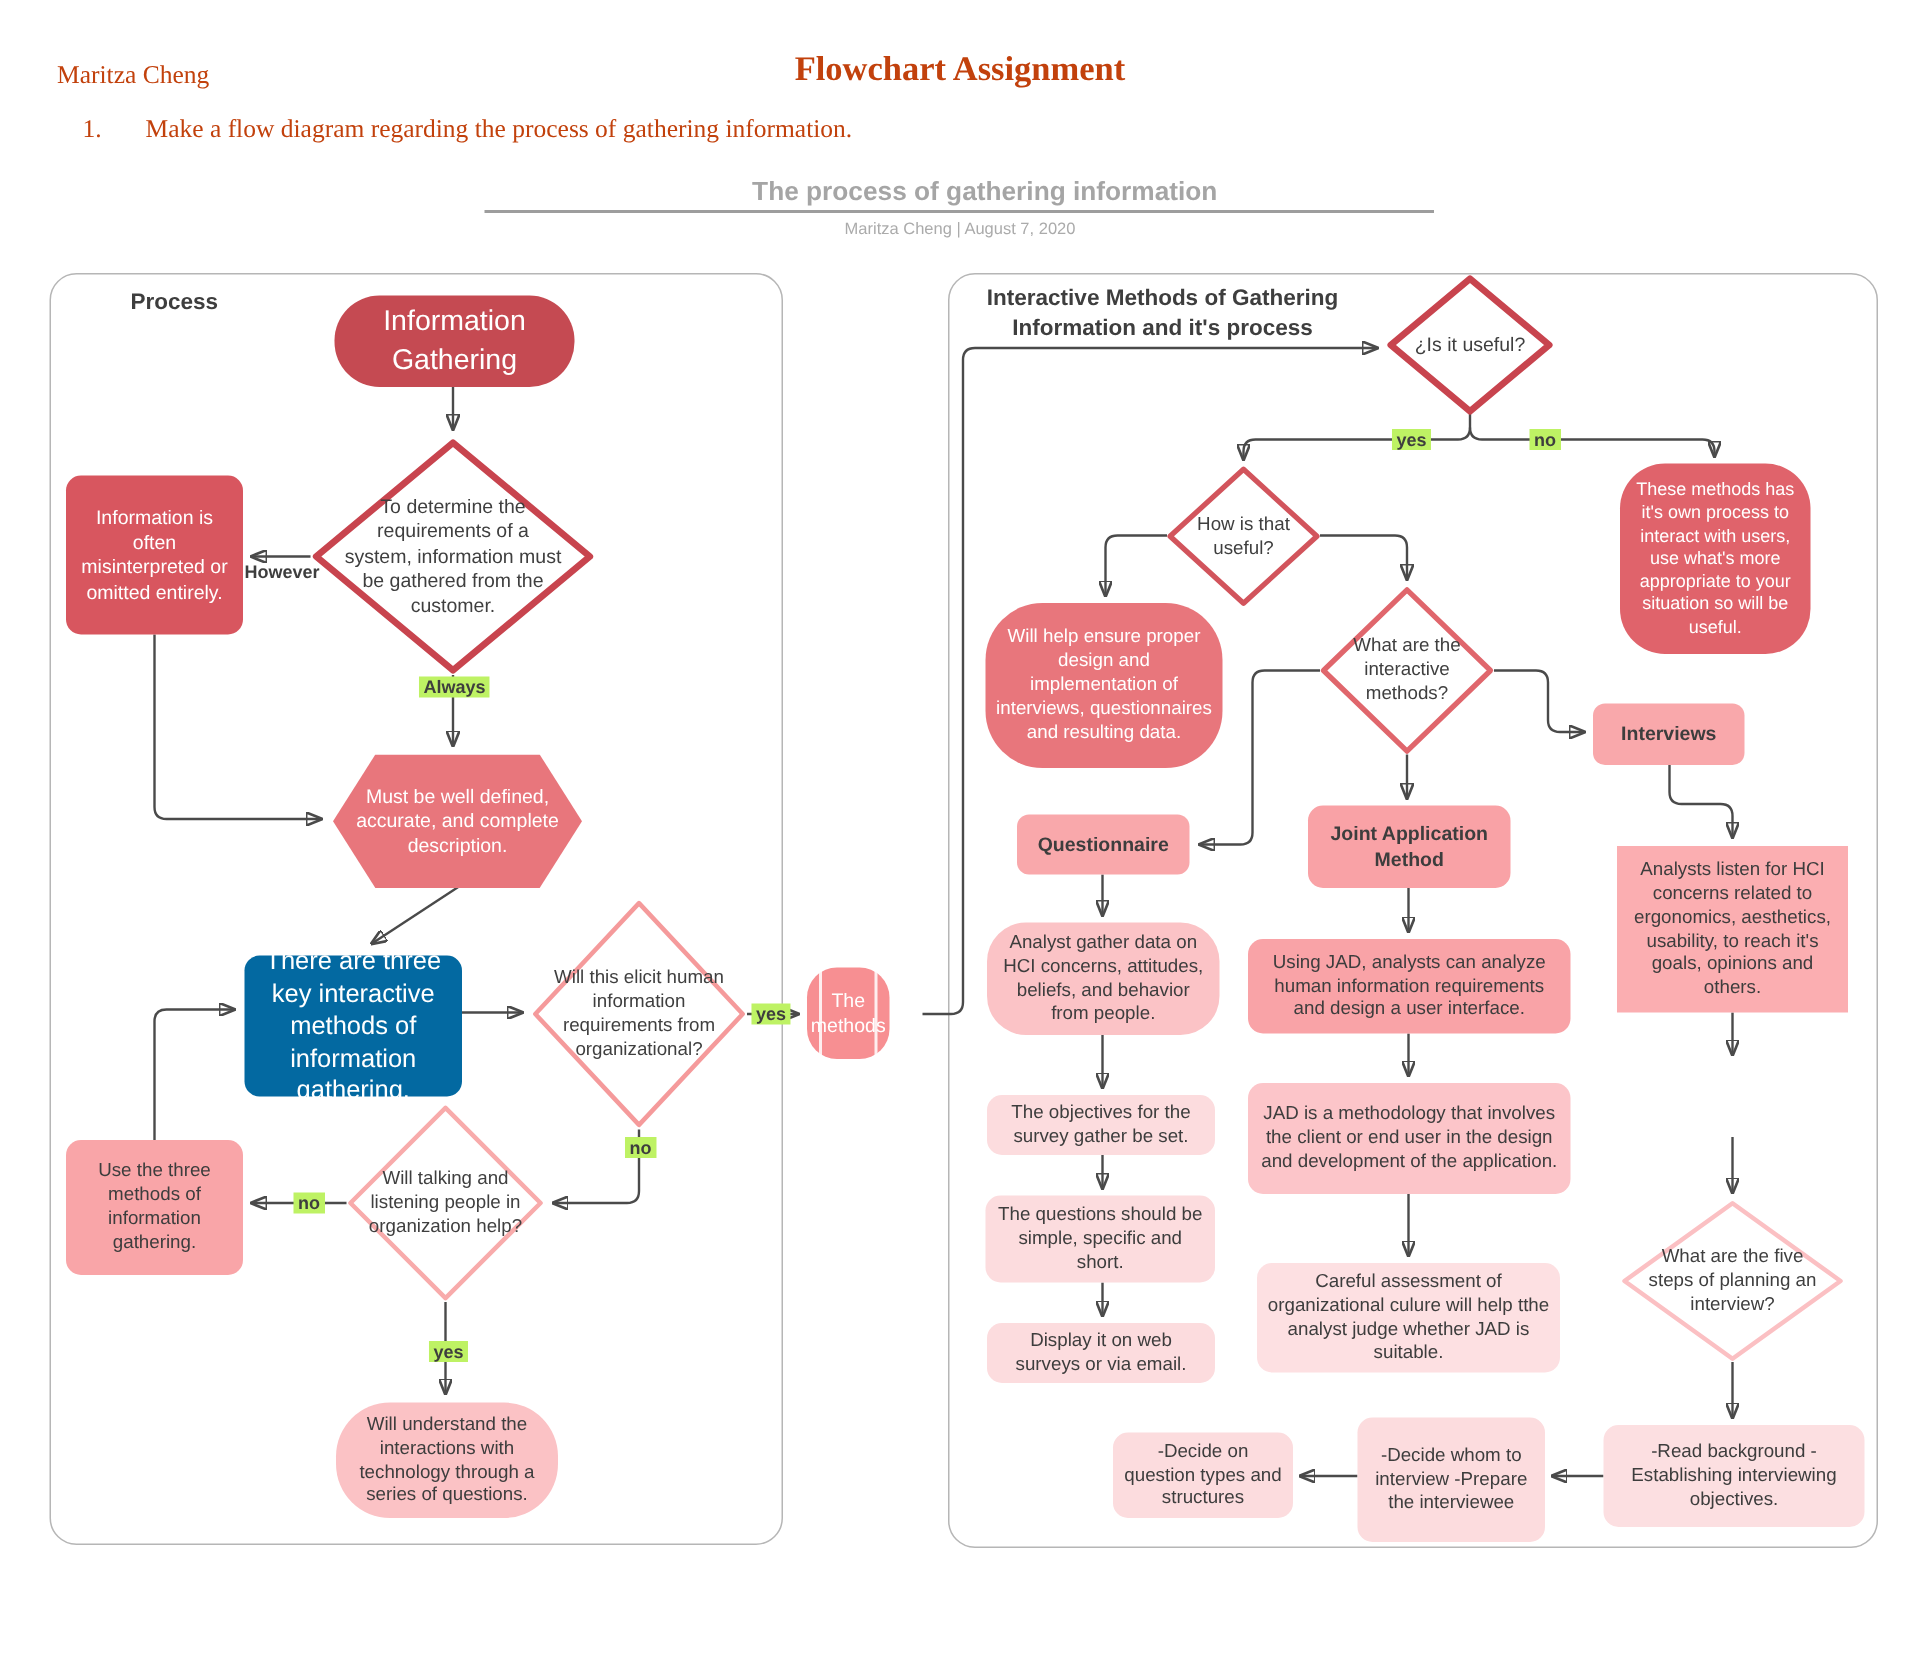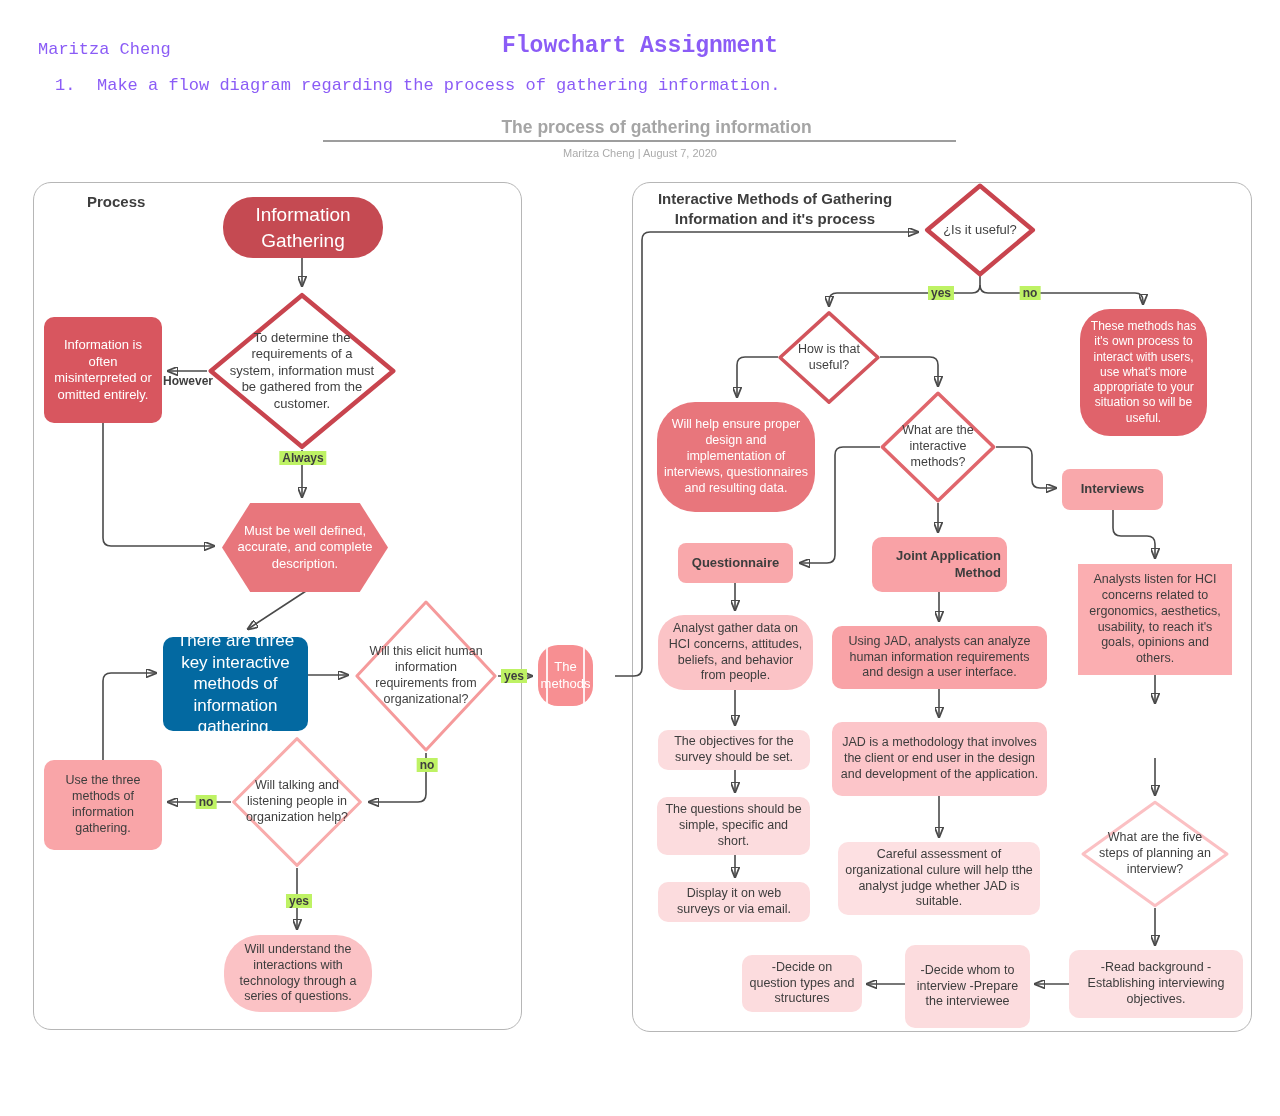--- a/index.html
+++ b/index.html
@@ -1,25 +1,25 @@
 <!DOCTYPE html>
 <html><head>
 <meta charset="utf-8">
 <style>
   html,body{margin:0;padding:0;background:#fff;}
   #page{position:relative;width:1280px;height:1116px;background:#fff;overflow:hidden;
         font-family:"Liberation Sans",sans-serif;}
   .abs{position:absolute;}
-  .serif{font-family:Liberation Mono, monospace;color:#8b5cf6;}
+  .serif{font-family:Liberation Serif, serif;color:#c2410c;}
   .panel{position:absolute;border:1.6px solid #b6b6b6;border-radius:18px;background:#fff;}
   .node{position:absolute;display:flex;align-items:center;justify-content:center;
         text-align:center;box-sizing:border-box;font-size:12.5px;line-height:1.27;
         color:#3d3d3d;padding:4px 6px;}
   .wt{color:#fff;}
-  .bd{font-weight:bold;text-align:right;}
+  .bd{font-weight:bold;}
   .diamond{position:absolute;}
   .diamond svg{position:absolute;left:0;top:0;width:100%;height:100%;overflow:visible;}
   .diamond path{fill:#ffffff;}
   .dk path{stroke:#c8444e;stroke-width:4.5;}
   .dm path{stroke:#d2545c;stroke-width:3.5;}
   .dm2 path{stroke:#e0666c;stroke-width:3.5;}
   .dl path{stroke:#f59a9b;stroke-width:3;}
   .dl2 path{stroke:#f8abab;stroke-width:3;}
   .dl3 path{stroke:#fbc0c3;stroke-width:3;}
   .dtext{position:absolute;left:0;top:0;right:0;bottom:0;display:flex;align-items:center;
@@ -176,21 +176,21 @@
   <div class="node bd" style="left:678px;top:543px;width:115px;height:40px;background:#f9a8ab;border-radius:8px;font-size:13px;">Questionnaire</div>
 
   <div class="node bd" style="left:872px;top:537px;width:135px;height:55px;background:#f9a2a6;border-radius:10px;font-size:13px;">Joint Application Method</div>
 
   <div class="node" style="left:658px;top:615px;width:155px;height:75px;background:#fbc3c6;border-radius:26px;">Analyst gather data on HCI concerns, attitudes, beliefs, and behavior from people.</div>
 
   <div class="node" style="left:832px;top:626px;width:215px;height:63px;background:#f9a3a7;border-radius:10px;">Using JAD, analysts can analyze human information requirements and design a user interface.</div>
 
   <div class="node" style="left:1078px;top:564px;width:154px;height:111px;background:#fbaeb1;border-radius:0;">Analysts listen for HCI concerns related to ergonomics, aesthetics, usability, to reach it's goals, opinions and others.</div>
 
-  <div class="node" style="left:658px;top:730px;width:152px;height:40px;background:#fcdcde;border-radius:10px;">The objectives for the survey should be set.</div>
+  <div class="node" style="left:658px;top:730px;width:152px;height:40px;background:#fcdcde;border-radius:10px;">The objectives for the survey gather be set.</div>
 
   <div class="node" style="left:832px;top:722px;width:215px;height:74px;background:#fcc5c9;border-radius:10px;">JAD is a methodology that involves the client or end user in the design and development of the application.</div>
 
 
   <div class="node" style="left:657px;top:797px;width:153px;height:58px;background:#fcdcde;border-radius:10px;">The questions should be simple, specific and short.</div>
 
   <div class="node" style="left:838px;top:842px;width:202px;height:73px;background:#fde0e2;border-radius:10px;">Careful assessment of organizational culure will help tthe analyst judge whether JAD is suitable.</div>
 
   <div class="diamond dl3" style="left:1080px;top:800px;width:150px;height:108px;">
     <svg viewBox="0 0 100 100" preserveAspectRatio="none">

